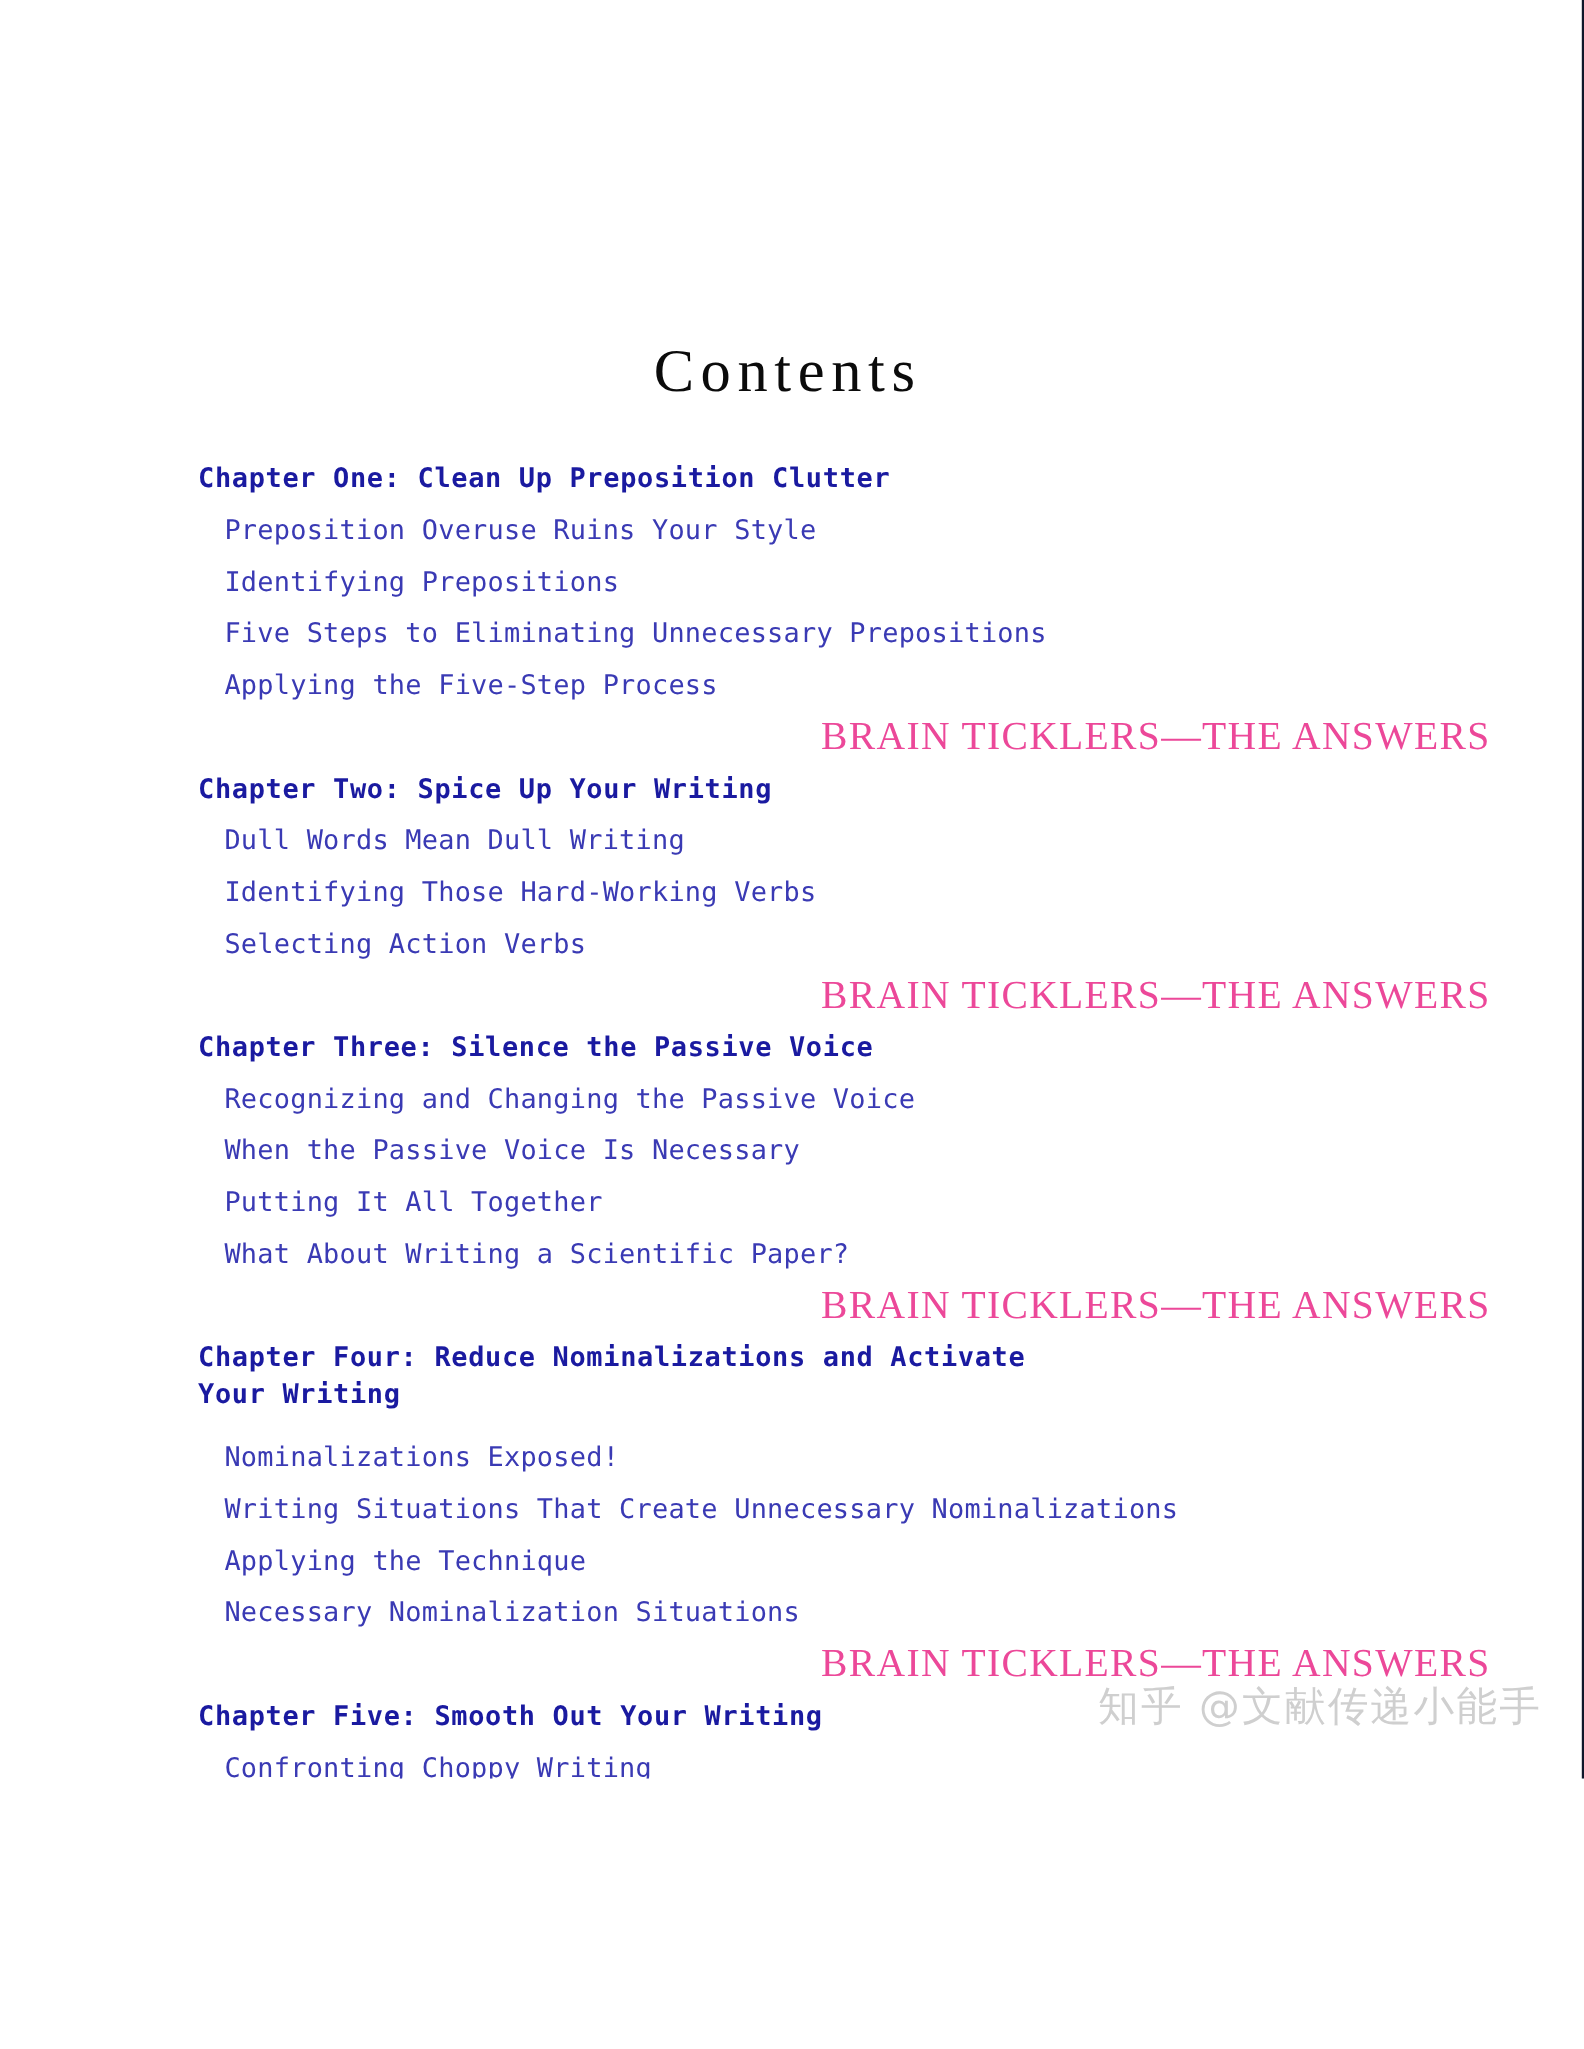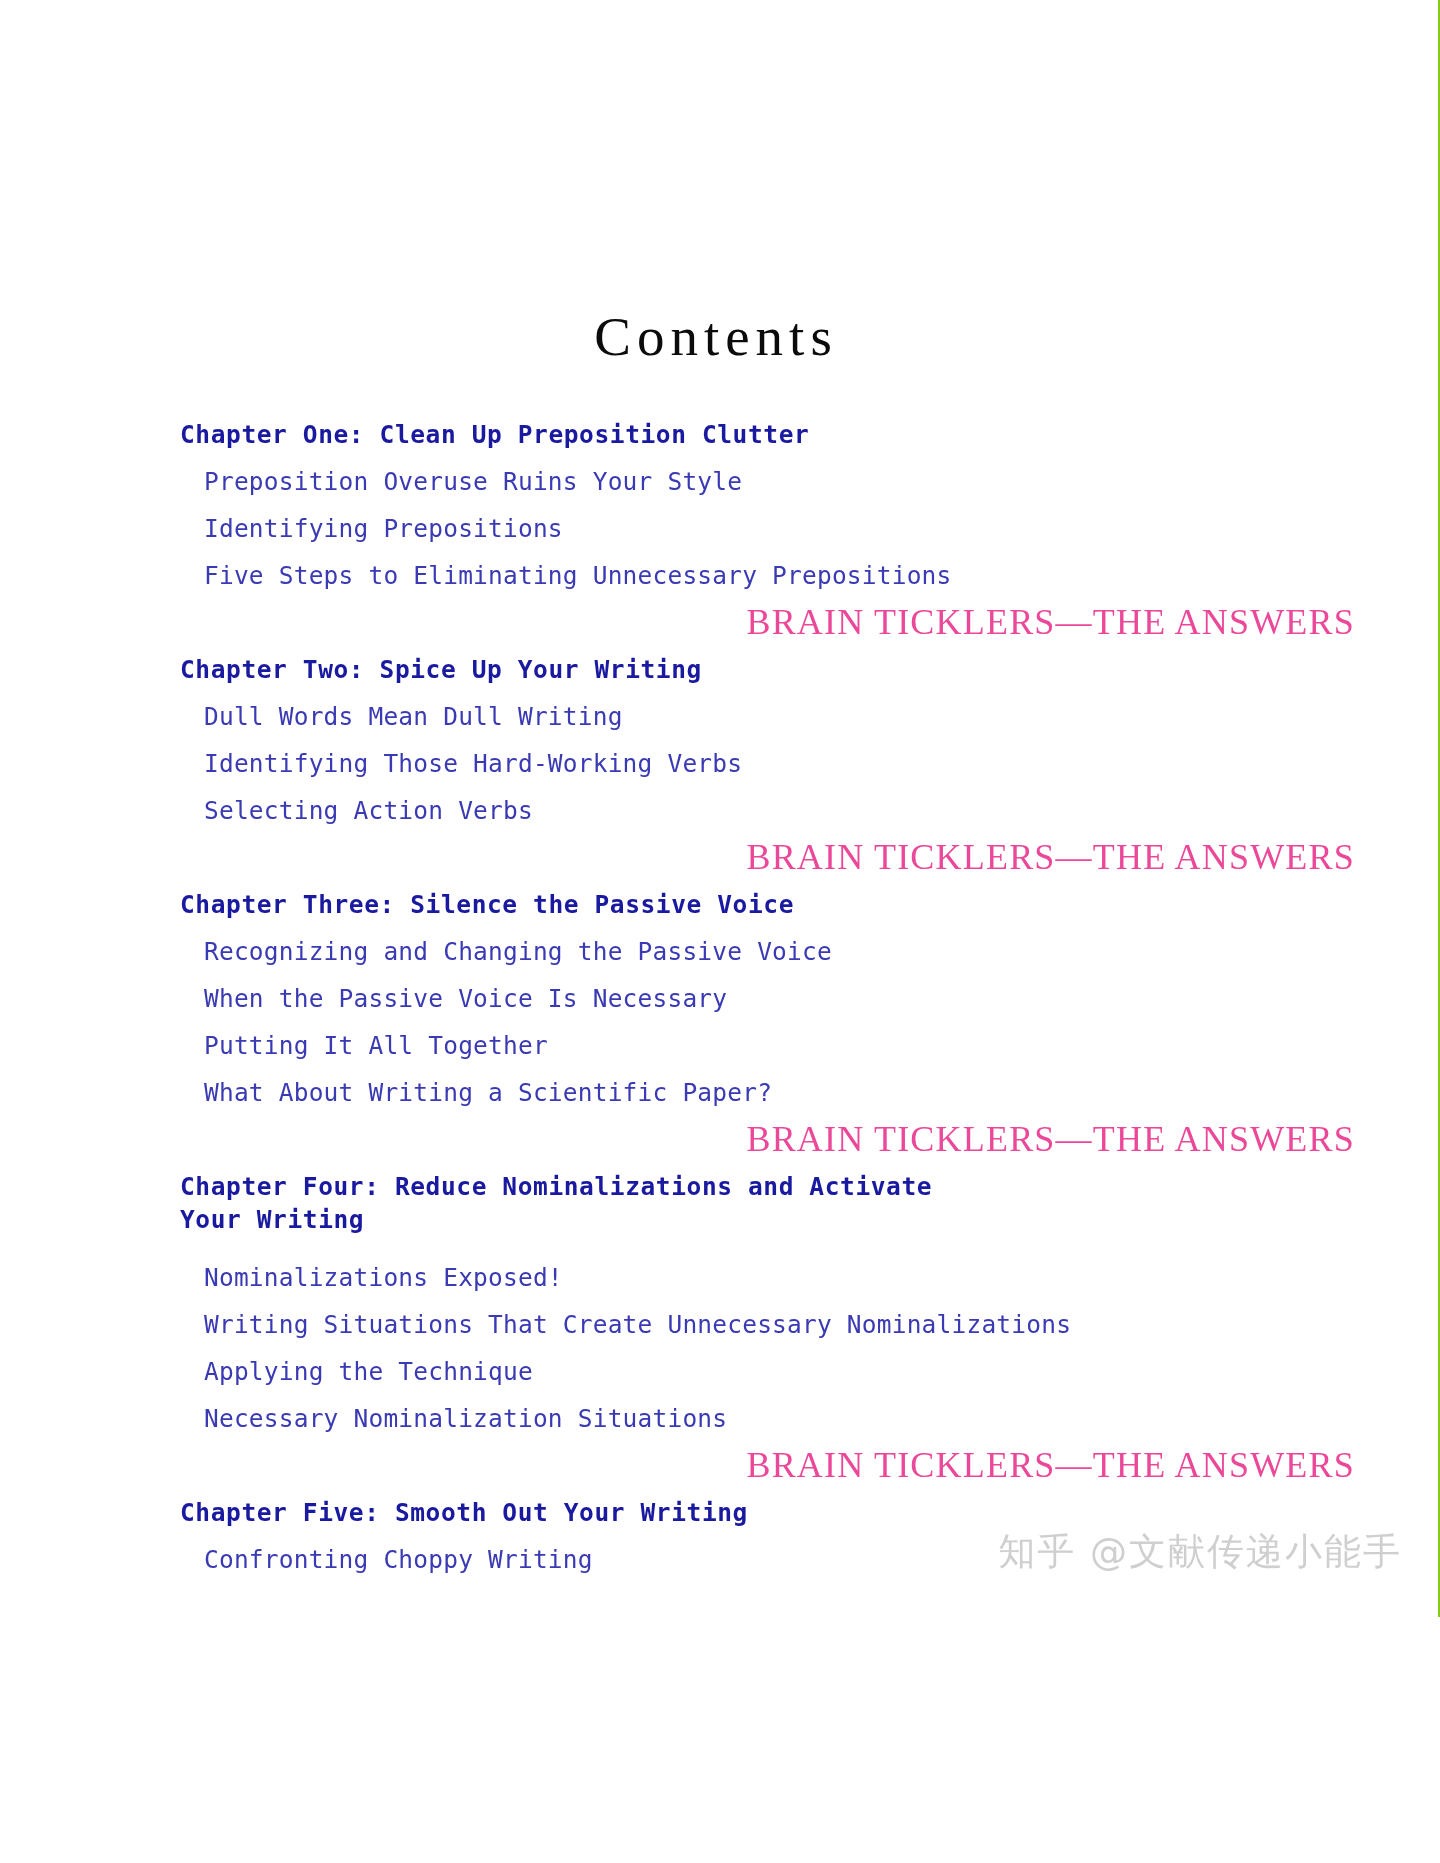--- a/index.html
+++ b/index.html
@@ -9,21 +9,21 @@
     background: #ffffff;
   }
 
   .page {
     position: relative;
     width: 1440px;
     height: 1617px;
     background: #ffffff;
     overflow: hidden;
     box-sizing: border-box;
-    border-right: 2px solid #84cc16;
+    border-right: 2px solid #0f172a;
   }
 
   
   .toc-title {
     position: absolute;
     top: 272px;
     left: 0;
     width: 1432px;
     text-align: center;
     font-family: "Liberation Serif", "DejaVu Serif", serif;
@@ -102,20 +102,21 @@
 
 <div class="page">
 
   <h1 class="toc-title">Contents</h1>
 
   <div class="toc">
       <div class="toc-entry level1">Chapter One: Clean Up Preposition Clutter</div>
       <div class="toc-entry level2">Preposition Overuse Ruins Your Style</div>
       <div class="toc-entry level2">Identifying Prepositions</div>
       <div class="toc-entry level2">Five Steps to Eliminating Unnecessary Prepositions</div>
+      <div class="toc-entry level2">Applying the Five-Step Process</div>
       <div class="toc-entry level2 tickler">BRAIN TICKLERS—THE ANSWERS</div>
       <div class="toc-entry level1">Chapter Two: Spice Up Your Writing</div>
       <div class="toc-entry level2">Dull Words Mean Dull Writing</div>
       <div class="toc-entry level2">Identifying Those Hard-Working Verbs</div>
       <div class="toc-entry level2">Selecting Action Verbs</div>
       <div class="toc-entry level2 tickler">BRAIN TICKLERS—THE ANSWERS</div>
       <div class="toc-entry level1">Chapter Three: Silence the Passive Voice</div>
       <div class="toc-entry level2">Recognizing and Changing the Passive Voice</div>
       <div class="toc-entry level2">When the Passive Voice Is Necessary</div>
       <div class="toc-entry level2">Putting It All Together</div>

